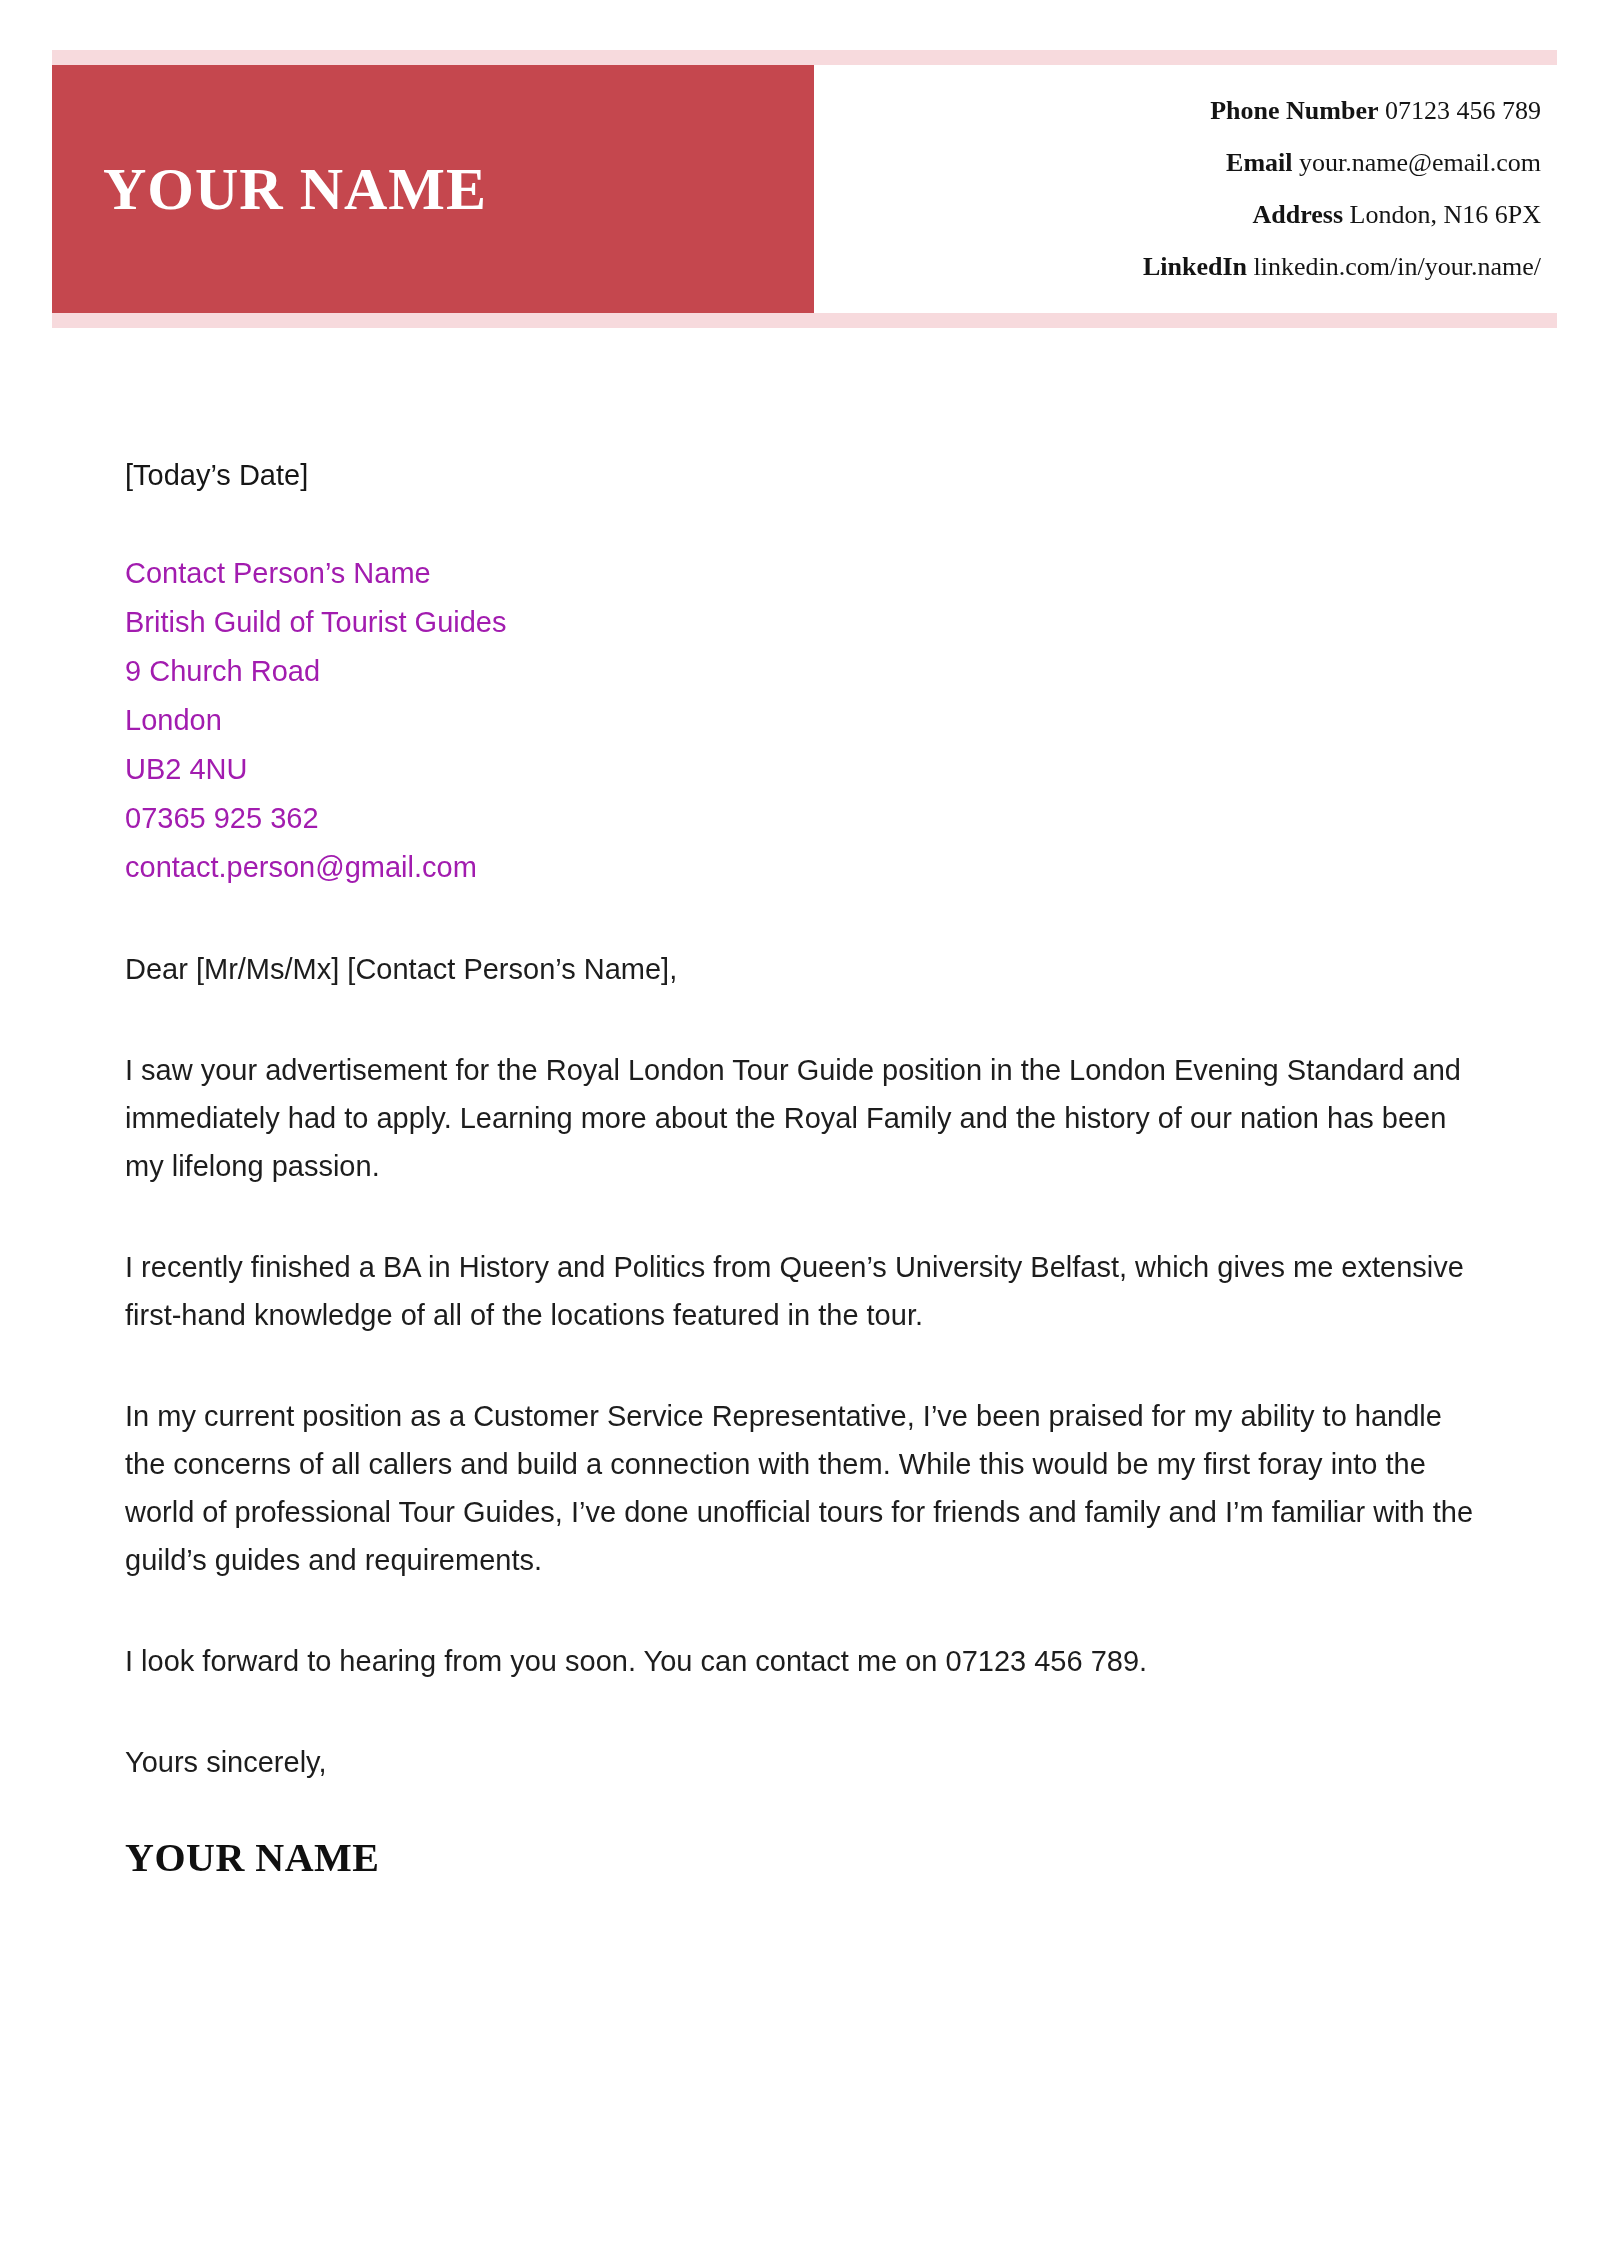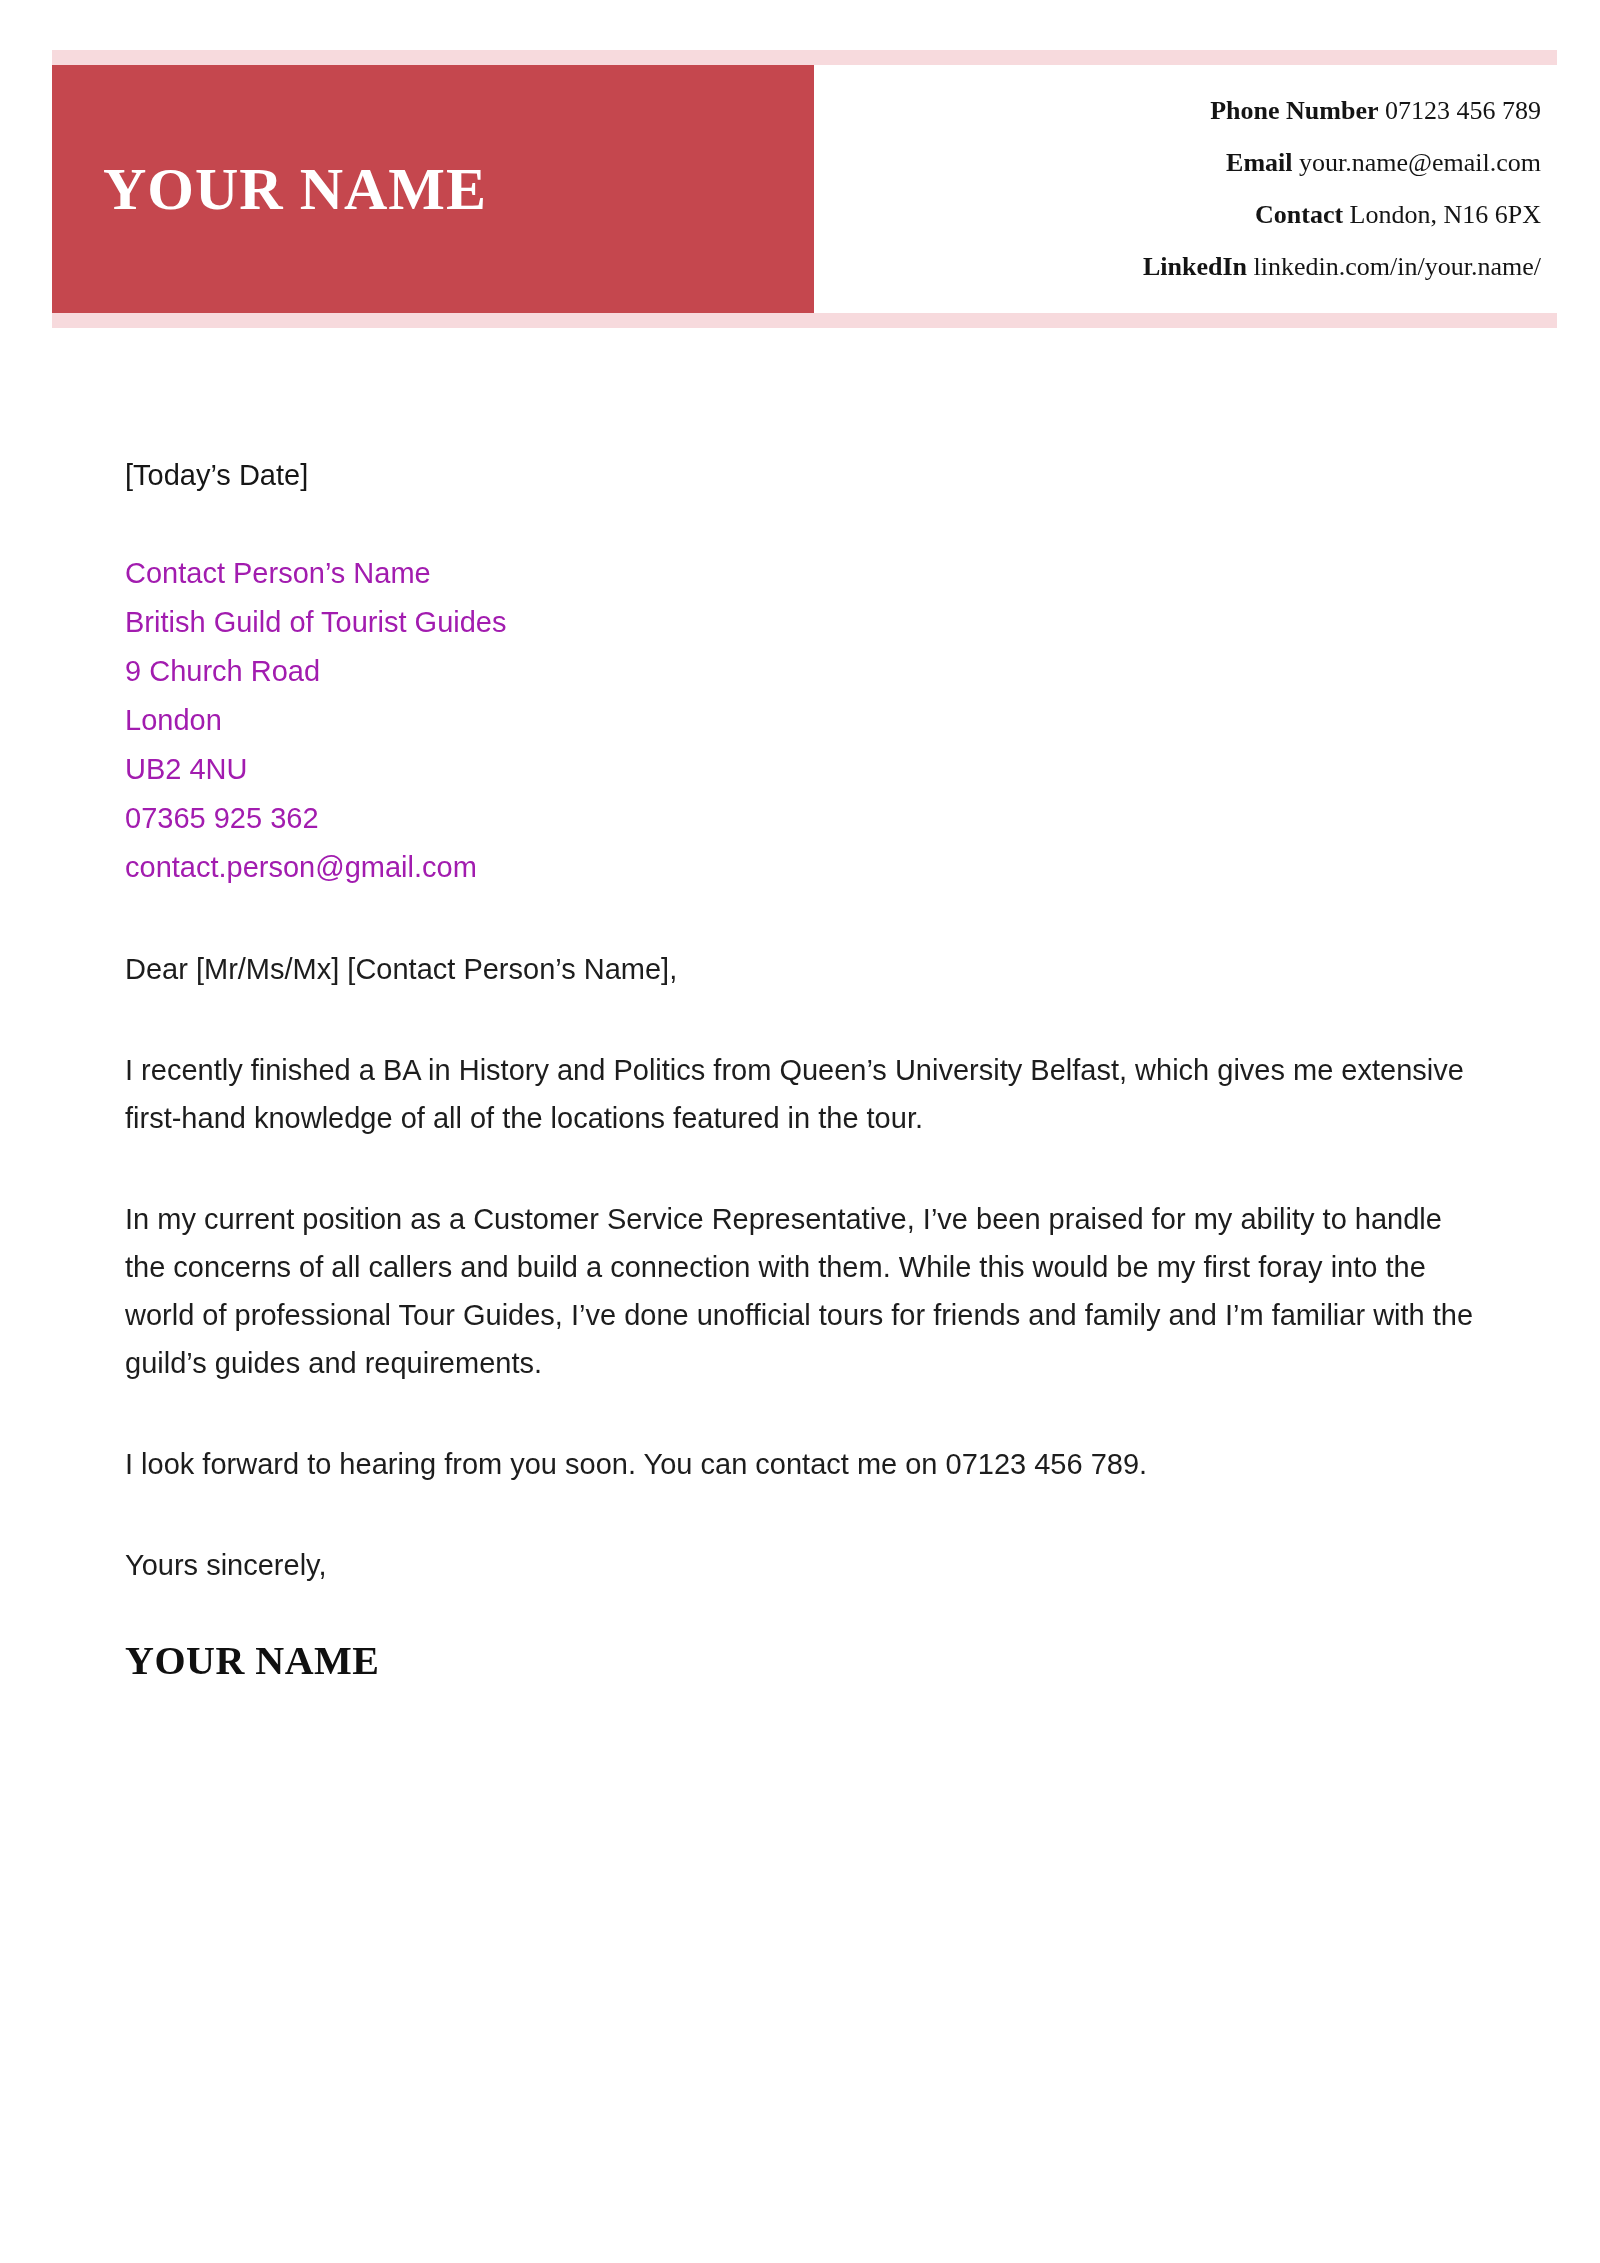--- a/index.html
+++ b/index.html
@@ -112,21 +112,21 @@
       <div class="contact-info">
         <div class="contact-row">
           <span class="label">Phone Number</span>
           <span>07123 456 789</span>
         </div>
         <div class="contact-row">
           <span class="label">Email</span>
           <span>your.name@email.com</span>
         </div>
         <div class="contact-row">
-          <span class="label">Contact</span>
+          <span class="label">Address</span>
           <span>London, N16 6PX</span>
         </div>
         <div class="contact-row">
           <span class="label">LinkedIn</span>
           <span>linkedin.com/in/your.name/</span>
         </div>
       </div>
     </div>
     <div class="strip"></div>
   </header>
@@ -139,20 +139,21 @@
       <div>British Guild of Tourist Guides</div>
       <div>9 Church Road</div>
       <div>London</div>
       <div>UB2 4NU</div>
       <div>07365 925 362</div>
       <div>contact.person@gmail.com</div>
     </div>
 
     <p class="block">Dear [Mr/Ms/Mx] [Contact Person’s Name],</p>
 
+    <p class="block">I saw your advertisement for the Royal London Tour Guide position in the London Evening Standard and immediately had to apply. Learning more about the Royal Family and the history of our nation has been my lifelong passion.</p>
     <p class="block">I recently finished a BA in History and Politics from Queen’s University Belfast, which gives me extensive first-hand knowledge of all of the locations featured in the tour.</p>
     <p class="block">In my current position as a Customer Service Representative, I’ve been praised for my ability to handle the concerns of all callers and build a connection with them. While this would be my first foray into the world of professional Tour Guides, I’ve done unofficial tours for friends and family and I’m familiar with the guild’s guides and requirements.</p>
     <p class="block">I look forward to hearing from you soon. You can contact me on 07123 456 789.</p>
 
     <p class="block">Yours sincerely,</p>
 
     <div class="signature">YOUR NAME</div>
   </main>
 
 </div>

